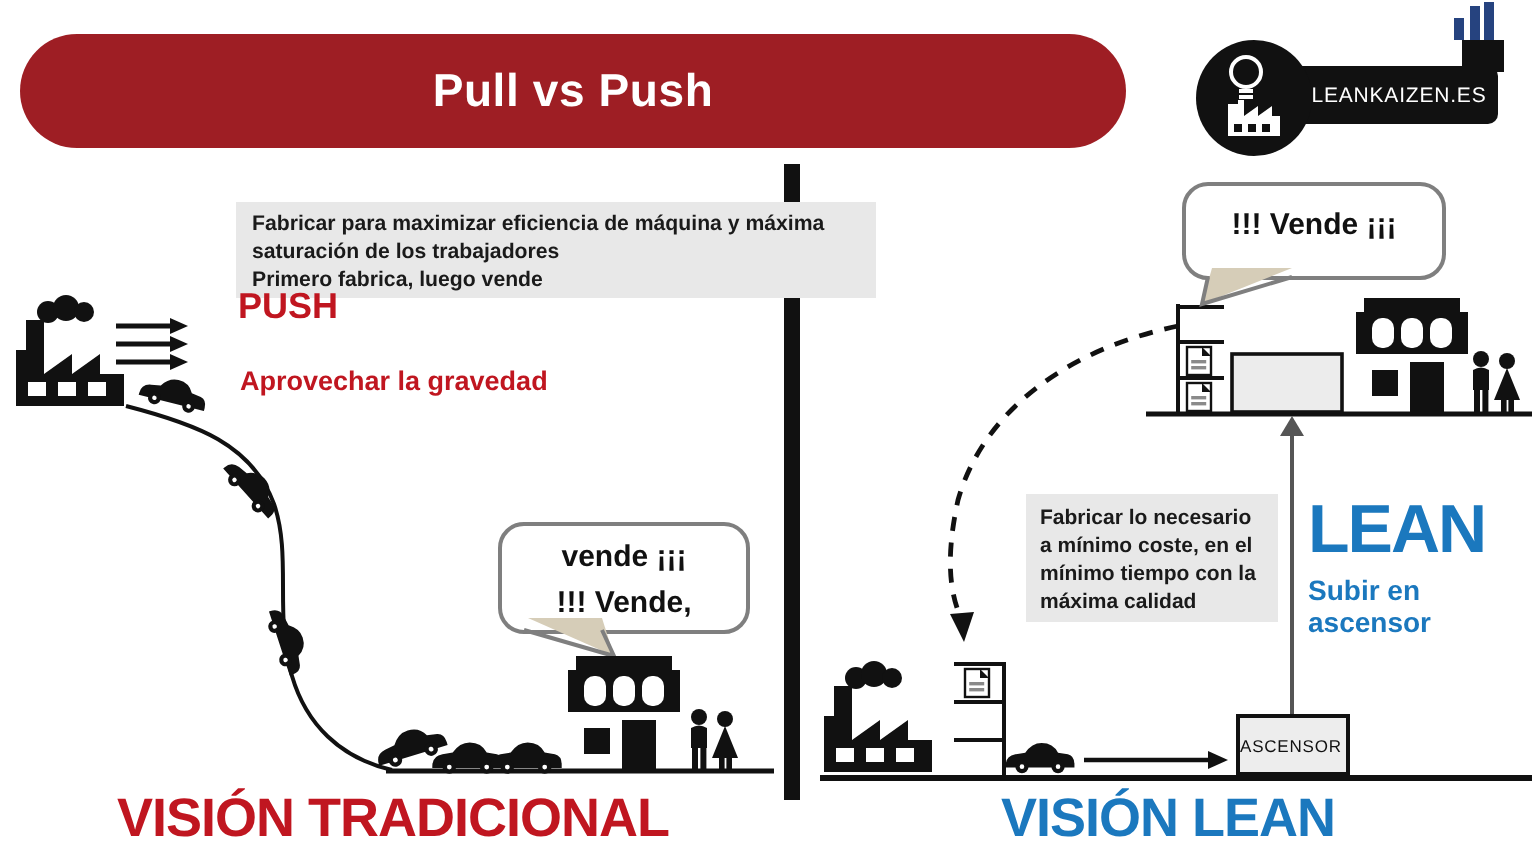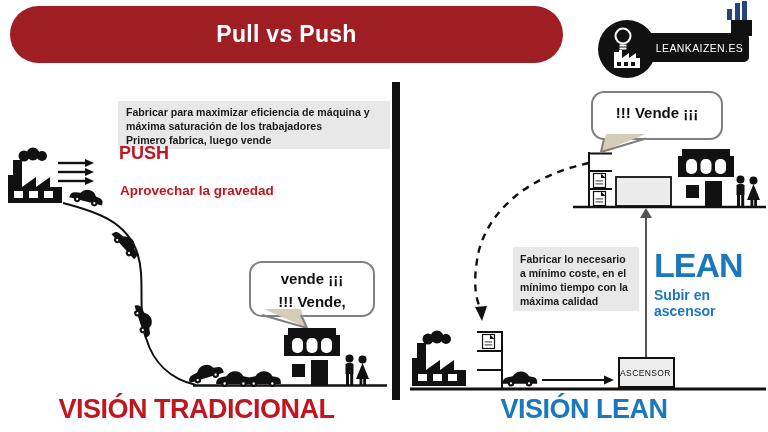--- a/index.html
+++ b/index.html
@@ -5,35 +5,35 @@
   :root{
     --banner-red:#9E1E24; --accent-red:#C01620; --accent-blue:#1B78BE;
     --bubble-tan:#D6CDB8; --bubble-border:#7F7F7F; --box-gray:#E8E8E8;
     --ink:#111111; --navy:#26437F;
   }
   *{margin:0;padding:0;box-sizing:border-box}
   html,body{width:768px;height:432px;overflow:hidden}
   body{font-family:"Liberation Sans",sans-serif;background:#fff;position:relative}
   .abs{position:absolute}
   
-  .banner{left:10px;top:6px;width:553px;height:57px;border-radius:29px;
+  .banner{left:10px;top:17px;width:553px;height:57px;border-radius:29px;
     background:var(--banner-red);display:flex;align-items:center;justify-content:center}
   .banner .title{color:#fff;font-size:23px;font-weight:bold;letter-spacing:.3px}
   
   .logo-circle{left:598px;top:20px;width:58px;height:58px;border-radius:50%;background:var(--ink);z-index:3}
   .logo-bar{left:650px;top:33px;width:99px;height:29px;background:var(--ink);
     border-radius:0 5px 5px 0;display:flex;align-items:center;justify-content:center;z-index:2}
   .logo-bar span{color:#fff;font-size:10.5px;letter-spacing:.4px}
   .logo-chimney{left:731px;top:20px;width:21px;height:16px;background:var(--ink);z-index:2}
   .bar-blue{background:var(--navy);z-index:2}
   
   .divider{left:392px;top:82px;width:8px;height:318px;background:var(--ink)}
   
   .note{background:var(--box-gray);color:#1a1a1a;font-weight:bold;z-index:2}
-  .note-left{left:118px;top:101px;width:272px;height:48px;padding:5px 8px;font-size:10.6px;line-height:1.32}
+  .note-left{left:118px;top:101px;width:320px;height:48px;padding:5px 8px;font-size:10.6px;line-height:1.32}
   .note-right{left:513px;top:247px;width:126px;height:64px;padding:6px 7px;font-size:10.5px;line-height:1.32}
   
   .push-label{left:119px;top:143px;color:var(--accent-red);font-size:18px;font-weight:bold;z-index:2}
   .push-sub{left:120px;top:183px;color:var(--accent-red);font-size:13.5px;font-weight:bold;z-index:2}
   .pull-label{left:654px;top:246px;color:var(--accent-blue);font-size:34px;font-weight:bold;letter-spacing:-1px;z-index:2}
   .pull-sub{left:654px;top:287px;color:var(--accent-blue);font-size:14px;font-weight:bold;z-index:2}
   
   .caption{top:394px;font-size:27px;font-weight:bold;text-align:center;z-index:2;letter-spacing:-.5px}
   .caption-left{left:0;width:393px;color:var(--accent-red)}
   .caption-right{left:400px;width:368px;color:var(--accent-blue)}

